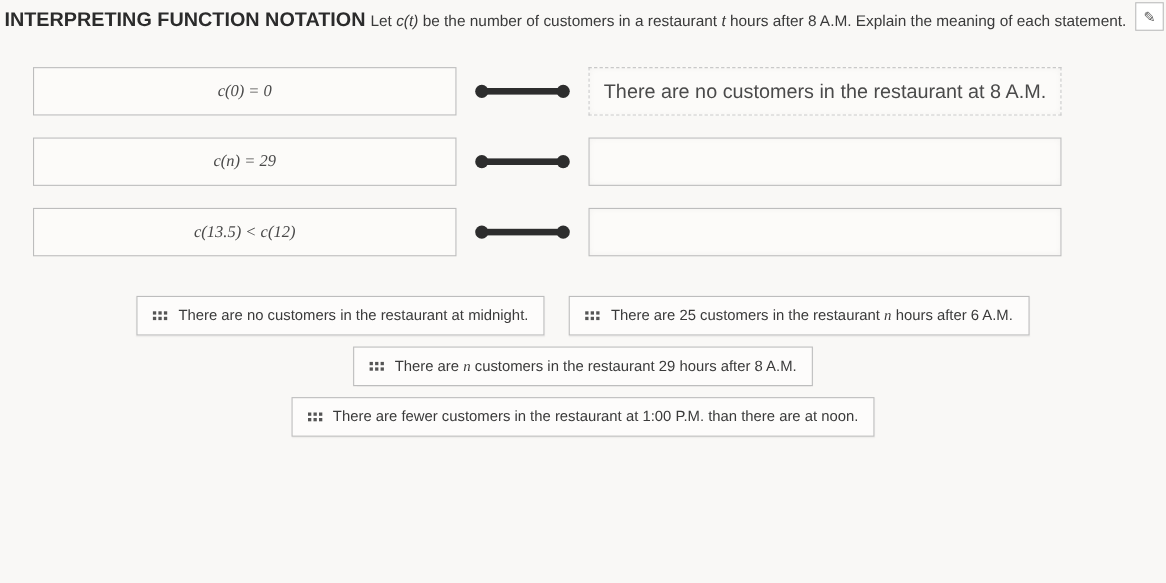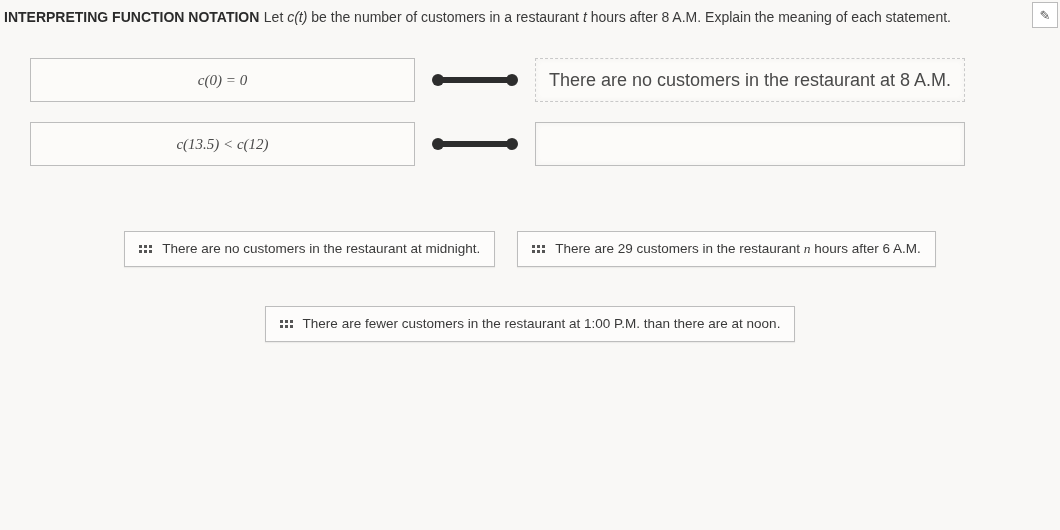--- a/index.html
+++ b/index.html
@@ -1,31 +1,31 @@
 <!DOCTYPE html>
 <html><head>
 <meta charset="utf-8">
 <style>
 * { box-sizing: border-box; margin: 0; padding: 0; }
 body { font-family: Arial, Helvetica, sans-serif; background: #f9f8f6; color: #3a3a3a; width: 1060px; height: 530px; overflow: hidden; position: relative; }
 .header { padding: 8px 4px 4px 4px; }
-.title-bold { font-weight: bold; font-size: 14px; color: #2b2b2b; }
+.title-bold { font-weight: bold; font-size: 18px; color: #2b2b2b; }
 .title-text { font-size: 14px; color: #3a3a3a; }
 .italic { font-style: italic; }
 .matching-area { padding: 18px 30px 10px 30px; }
 .row { display: flex; align-items: center; height: 64px; }
 .left-box, .right-box { border: 1px solid #bdbdbd; height: 44px; display: flex; align-items: center; justify-content: center; background: #fcfbf9; font-size: 18px; color: #4a4a4a; }
 .left-box { width: 385px; font-style: italic; font-family: 'Times New Roman', serif; font-size: 15px; }
 .right-box { width: 430px; font-style: normal; box-shadow: inset 0 0 6px rgba(0,0,0,0.04); }
 .right-box.filled { border: 1px dashed #c9c9c9; }
 .connector { width: 120px; display: flex; align-items: center; justify-content: center; }
 .connector svg { display: block; }
 .options { padding: 6px 30px 10px 30px; }
 .opt-row { display: flex; justify-content: center; gap: 22px; margin: 10px 0; }
-.opt { border: 1px solid #bdbdbd; background: #fdfcfb; font-size: 13.5px; color: #3a3a3a; padding: 9px 14px; display: flex; align-items: center; gap: 10px; cursor: move; box-shadow: 0 1px 1px rgba(0,0,0,0.05); margin-top: 29px; }
+.opt { border: 1px solid #bdbdbd; background: #fdfcfb; font-size: 13.5px; color: #3a3a3a; padding: 9px 14px; display: flex; align-items: center; gap: 10px; cursor: move; box-shadow: 0 1px 1px rgba(0,0,0,0.05); }
 .handle { display: inline-flex; flex-direction: column; gap: 2px; }
 .handle span { display: flex; gap: 2px; }
 .handle i { width: 3px; height: 3px; background: #555; display: inline-block; }
 .corner { position: absolute; top: 2px; right: 2px; width: 26px; height: 26px; border: 1px solid #bbb; background: #fff; display:flex; align-items:center; justify-content:center; font-size:13px; color:#555;}
 .it { font-style: italic; font-family: 'Times New Roman', serif; }
 </style>
 </head>
 <body>
 
 <div class="corner">✎</div>
@@ -41,20 +41,31 @@
   <div class="row">
     <div class="left-box">c(0) = 0</div>
     <div class="connector">
       <svg width="90" height="16">
           <circle cx="8" cy="8" r="6" fill="#2d2d2d"></circle>
           <rect x="8" y="5" width="74" height="6" fill="#2d2d2d"></rect>
           <circle cx="82" cy="8" r="6" fill="#2d2d2d"></circle>
         </svg>
     </div>
     <div class="right-box filled">There are no customers in the restaurant at 8 A.M.</div>
+  </div>
+  <div class="row">
+    <div class="left-box">c(n) = 29</div>
+    <div class="connector">
+      <svg width="90" height="16">
+          <circle cx="8" cy="8" r="6" fill="#2d2d2d"></circle>
+          <rect x="8" y="5" width="74" height="6" fill="#2d2d2d"></rect>
+          <circle cx="82" cy="8" r="6" fill="#2d2d2d"></circle>
+        </svg>
+    </div>
+    <div class="right-box"></div>
   </div>
   <div class="row">
     <div class="left-box">c(13.5) &lt; c(12)</div>
     <div class="connector">
       <svg width="90" height="16">
           <circle cx="8" cy="8" r="6" fill="#2d2d2d"></circle>
           <rect x="8" y="5" width="74" height="6" fill="#2d2d2d"></rect>
           <circle cx="82" cy="8" r="6" fill="#2d2d2d"></circle>
         </svg>
     </div>
@@ -85,21 +96,38 @@
             <i></i>
             <i></i>
             <i></i>
           </span>
           <span>
             <i></i>
             <i></i>
             <i></i>
           </span>
         </span>
-      <span><span>There are 29 customers in the restaurant </span><span class="it">n</span><span> hours after 6 A.M.</span></span>
+      <span><span>There are 25 customers in the restaurant </span><span class="it">n</span><span> hours after 6 A.M.</span></span>
+    </div>
+  </div>
+  <div class="opt-row">
+    <div class="opt">
+      <span class="handle">
+          <span>
+            <i></i>
+            <i></i>
+            <i></i>
+          </span>
+          <span>
+            <i></i>
+            <i></i>
+            <i></i>
+          </span>
+        </span>
+      <span><span>There are </span><span class="it">n</span><span> customers in the restaurant 29 hours after 8 A.M.</span></span>
     </div>
   </div>
   <div class="opt-row">
     <div class="opt">
       <span class="handle">
           <span>
             <i></i>
             <i></i>
             <i></i>
           </span>

